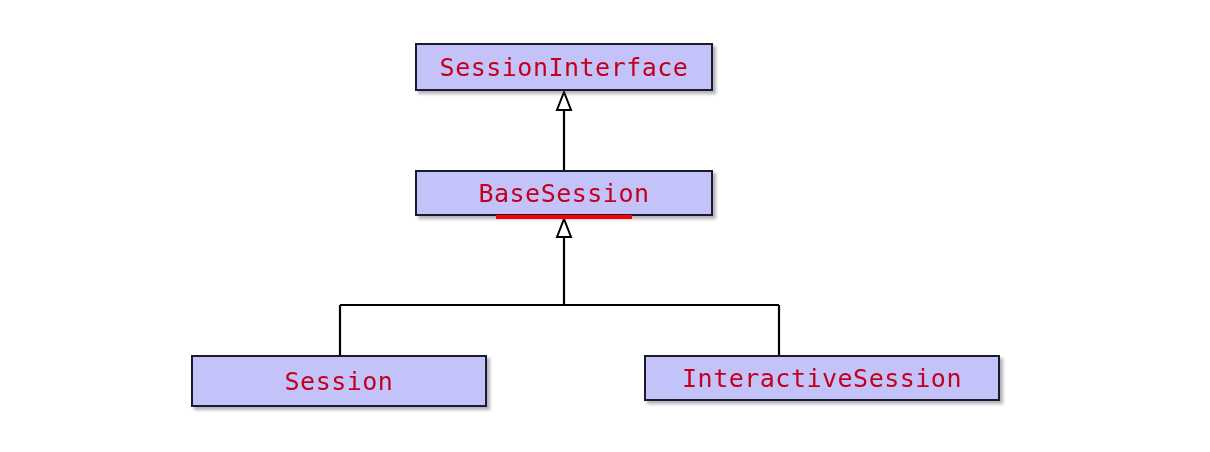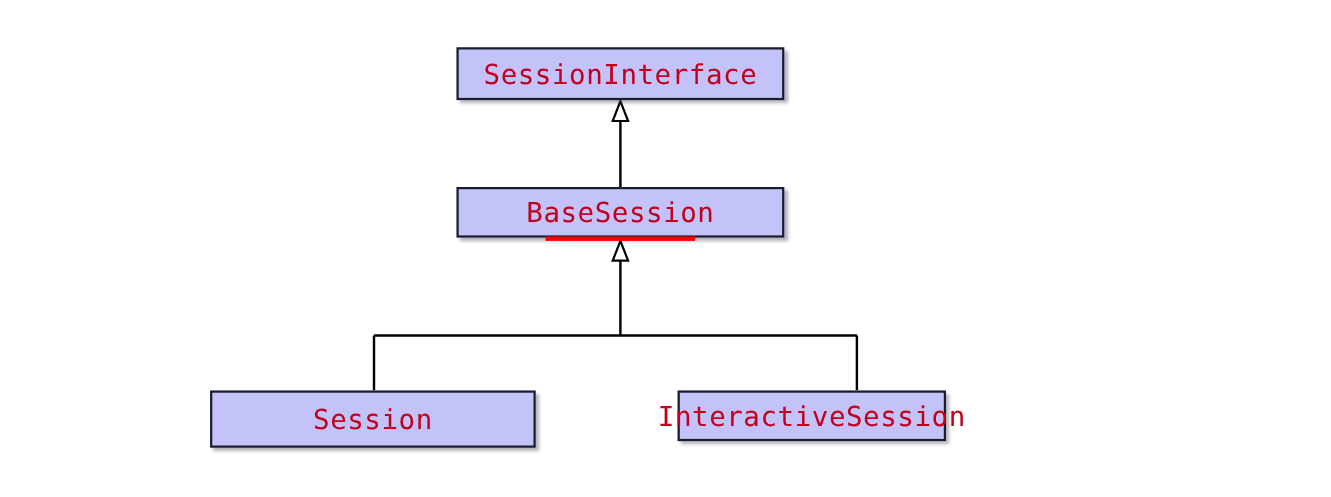--- a/index.html
+++ b/index.html
@@ -90,17 +90,17 @@
   </div>
 
   <div class="node" style="left:415px; top:43px; width:298px; height:48px;">
     <span class="node-label">SessionInterface</span>
   </div>
 
   <div class="node" style="left:191px; top:355px; width:296px; height:52px;">
     <span class="node-label">Session</span>
   </div>
 
-  <div class="node" style="left:616px; top:355px; width:244px; height:46px;text-align:right;">
+  <div class="node" style="left:644px; top:355px; width:356px; height:46px;text-align:right;">
     <span class="node-label">InteractiveSession</span>
   </div>
 
 </div>
 
 </body></html>

